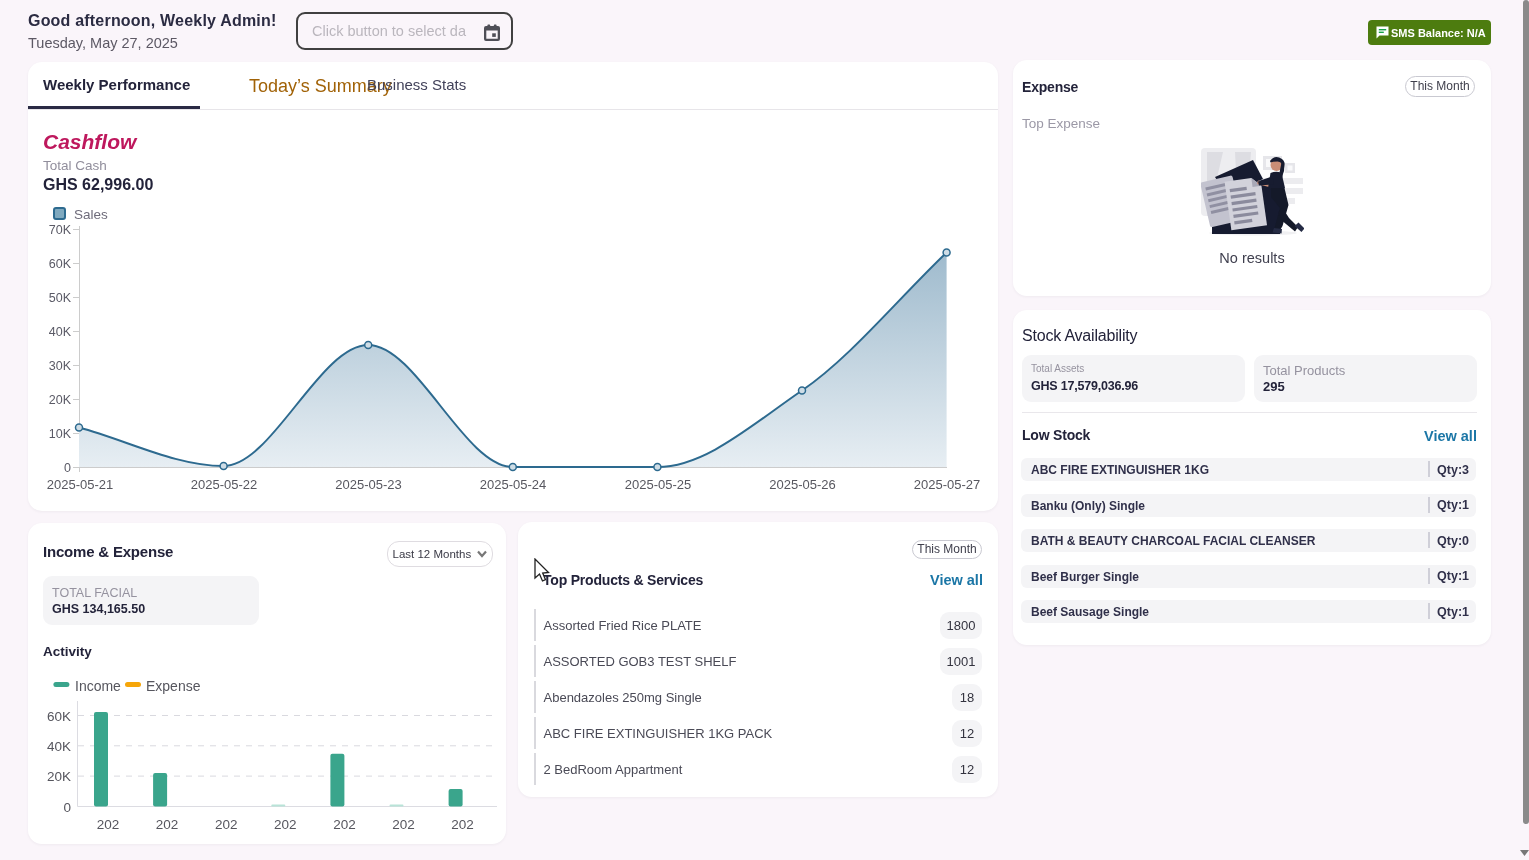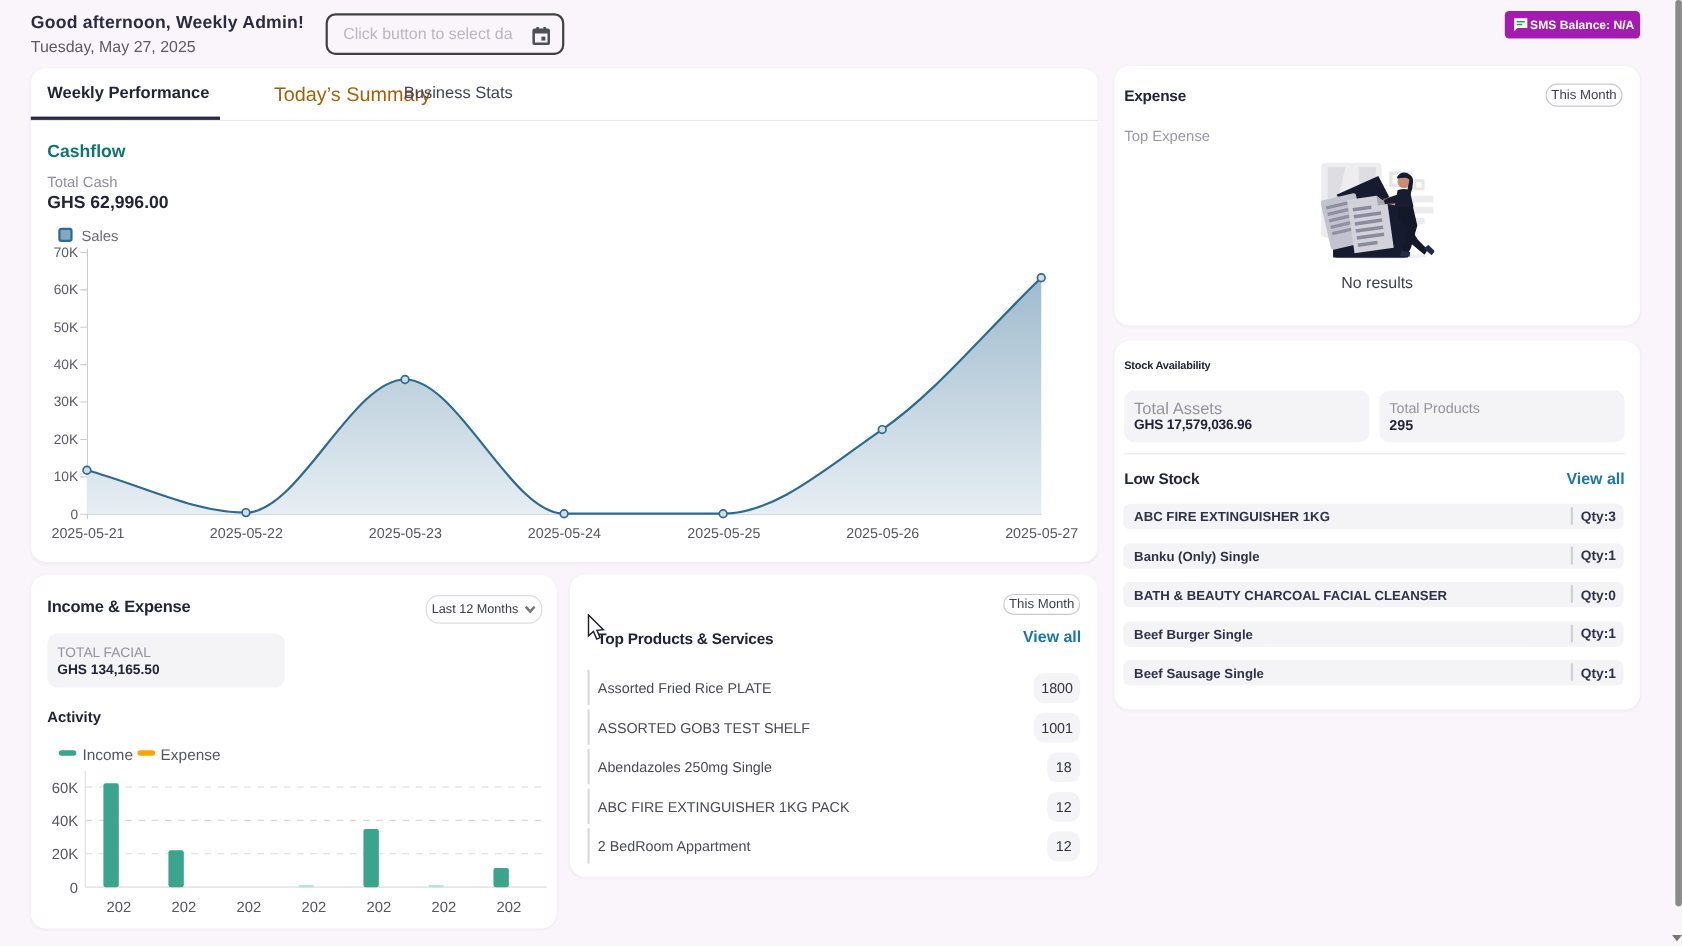--- a/index.html
+++ b/index.html
@@ -22,37 +22,37 @@
 <div class="abs" style="left:296px;top:12px;width:217px;height:38px;border:2px solid #404040;border-radius:9px;">
   <span class="abs" style="left:14px;top:9px;font-size:14.5px;color:#bab6bd;">Click button to select da</span>
   <svg class="abs" style="left:184px;top:9px;" width="20" height="20" viewBox="0 0 20 20">
     <path d="M4 3 h12 a2 2 0 0 1 2 2 v11 a2 2 0 0 1 -2 2 h-12 a2 2 0 0 1 -2 -2 v-11 a2 2 0 0 1 2 -2 z M4.3 7.5 h11.4 v8.2 h-11.4 z" fill="#4f4f57" fill-rule="evenodd"></path>
     <rect x="5.5" y="1.6" width="2.6" height="3.4" rx="0.6" fill="#4f4f57"></rect>
     <rect x="11.9" y="1.6" width="2.6" height="3.4" rx="0.6" fill="#4f4f57"></rect>
     <rect x="10.2" y="10.3" width="3.6" height="3.6" fill="#4f4f57"></rect>
   </svg>
 </div>
 
-<div class="abs" style="left:1368px;top:10px;width:123px;height:25px;background:#a21caf;border-radius:4px;">
+<div class="abs" style="left:1368px;top:20px;width:123px;height:25px;background:#4d7c0f;border-radius:4px;">
   <svg class="abs" style="left:7px;top:5px;" width="15" height="15" viewBox="0 0 15 15">
     <path d="M1.5 1.5 h12 v9 h-9 l-3 3 z" fill="#fff"></path>
     <rect x="3.8" y="4" width="7.4" height="1.4" fill="#17a24a"></rect>
     <rect x="3.8" y="6.6" width="5" height="1.4" fill="#17a24a"></rect>
   </svg>
   <span class="abs" style="left:23px;top:6.5px;font-size:11px;font-weight:bold;color:#fff;white-space:nowrap;">SMS Balance: N/A</span>
 </div>
 
 <div class="card" style="left:28px;top:62px;width:970px;height:449px;">
   <div class="abs" style="left:0;top:46.5px;width:970px;height:1px;background:#e7e5e9;"></div>
   <div class="abs" style="left:0;top:44px;width:172px;height:3px;background:#2a2a44;"></div>
   <div class="abs" style="left:15px;top:14px;font-size:15px;font-weight:bold;color:#23233a;">Weekly Performance</div>
   <div class="abs" style="left:189px;top:14px;font-size:18px;color:#a16207;margin-left:32px;">Today’s Summary</div>
   <div class="abs" style="left:339px;top:14px;font-size:15px;color:#42425a;">Business Stats</div>
 
-  <div class="abs" style="left:15px;top:68px;font-size:16px;font-weight:bold;color:#0f766e;">Cashflow</div>
+  <div class="abs" style="left:15px;top:68px;font-size:21px;font-weight:bold;color:#be185d;font-style:italic;">Cashflow</div>
   <div class="abs" style="left:15px;top:96px;font-size:13.5px;color:#918e9c;">Total Cash</div>
   <div class="abs" style="left:15px;top:114px;font-size:16px;font-weight:bold;color:#23233a;">GHS 62,996.00</div>
 
   <div class="abs" style="left:24.5px;top:144.5px;width:13px;height:13px;background:#7fa9bf;border:2px solid #2d6a8f;border-radius:3px;"></div>
   <div class="abs" style="left:46px;top:145px;font-size:13.5px;color:#6e6b7a;">Sales</div>
 
   <svg class="abs" style="left:0;top:0;" width="970" height="449" viewBox="28 62 970 449">
     <defs>
       <linearGradient id="areagrad" x1="0" y1="229" x2="0" y2="467" gradientUnits="userSpaceOnUse">
         <stop offset="0" stop-color="#97b5c9"></stop>
@@ -239,23 +239,23 @@
         <path d="M81 60 l7 11 l9 9 l-3 4.5 l-12 -10 l-4.5 -9 Z" fill="#141929"></path>
         <path d="M71.5 85.5 l9 1 l0.5 -4.5 l-8 -1 Z" fill="#252b44"></path>
         <path d="M93.5 79 l7 6 l3 -3.5 l-6 -6 Z" fill="#252b44"></path>
       </g>
     </svg>
   </div>
   <div class="abs" style="left:0;top:190px;width:478px;text-align:center;font-size:14.5px;color:#3f3f4e;">No results</div>
 </div>
 
 <div class="card" style="left:1013px;top:310px;width:478px;height:335px;">
-  <div class="abs" style="left:9px;top:17px;font-size:10px;font-weight:bold;color:#23233a;letter-spacing:-0.2px;">Stock Availability</div>
+  <div class="abs" style="left:9px;top:17px;font-size:16px;font-weight:normal;color:#23233a;letter-spacing:-0.2px;">Stock Availability</div>
   <div class="statbox" style="left:9px;top:45px;width:223px;height:47px;">
-    <div class="abs lbl" style="left:9px;top:8px;font-size:15px;font-weight:normal;">Total Assets</div>
+    <div class="abs lbl" style="left:9px;top:8px;font-size:10px;font-weight:normal;">Total Assets</div>
     <div class="abs val" style="left:9px;top:24px;font-size:12.5px;letter-spacing:-0.2px;">GHS 17,579,036.96</div>
   </div>
   <div class="statbox" style="left:241px;top:45px;width:223px;height:47px;">
     <div class="abs lbl" style="left:9px;top:8px;font-size:13px;font-weight:normal;">Total Products</div>
     <div class="abs val" style="left:9px;top:24px;font-size:13px;">295</div>
   </div>
   <div class="abs" style="left:9px;top:102px;width:455px;height:1px;background:#e9e7eb;"></div>
   <div class="abs" style="left:9px;top:117px;font-size:14px;font-weight:bold;color:#23233a;letter-spacing:-0.2px;">Low Stock</div>
   <div class="abs link" style="left:411px;top:118px;font-size:14.5px;">View all</div>
   <div id="lowrows">

